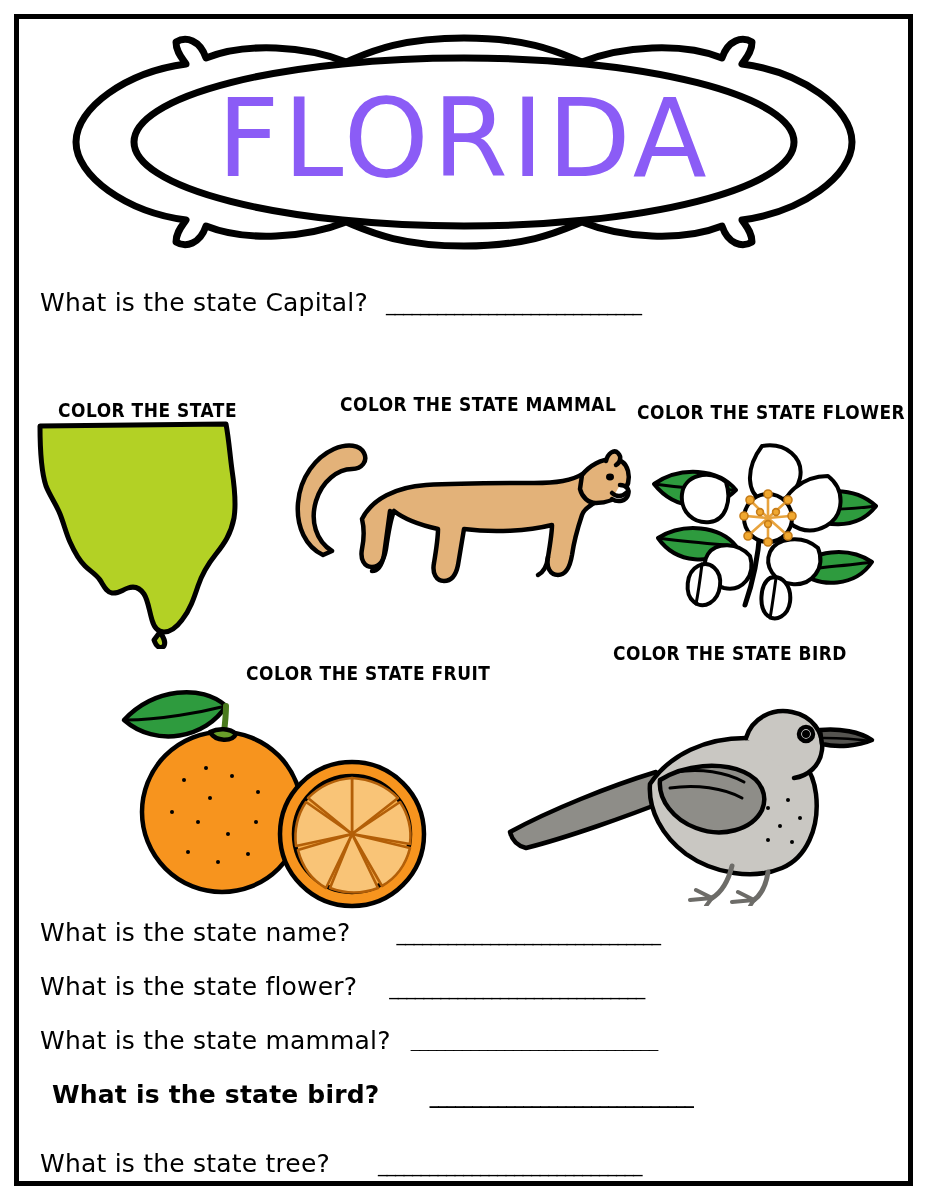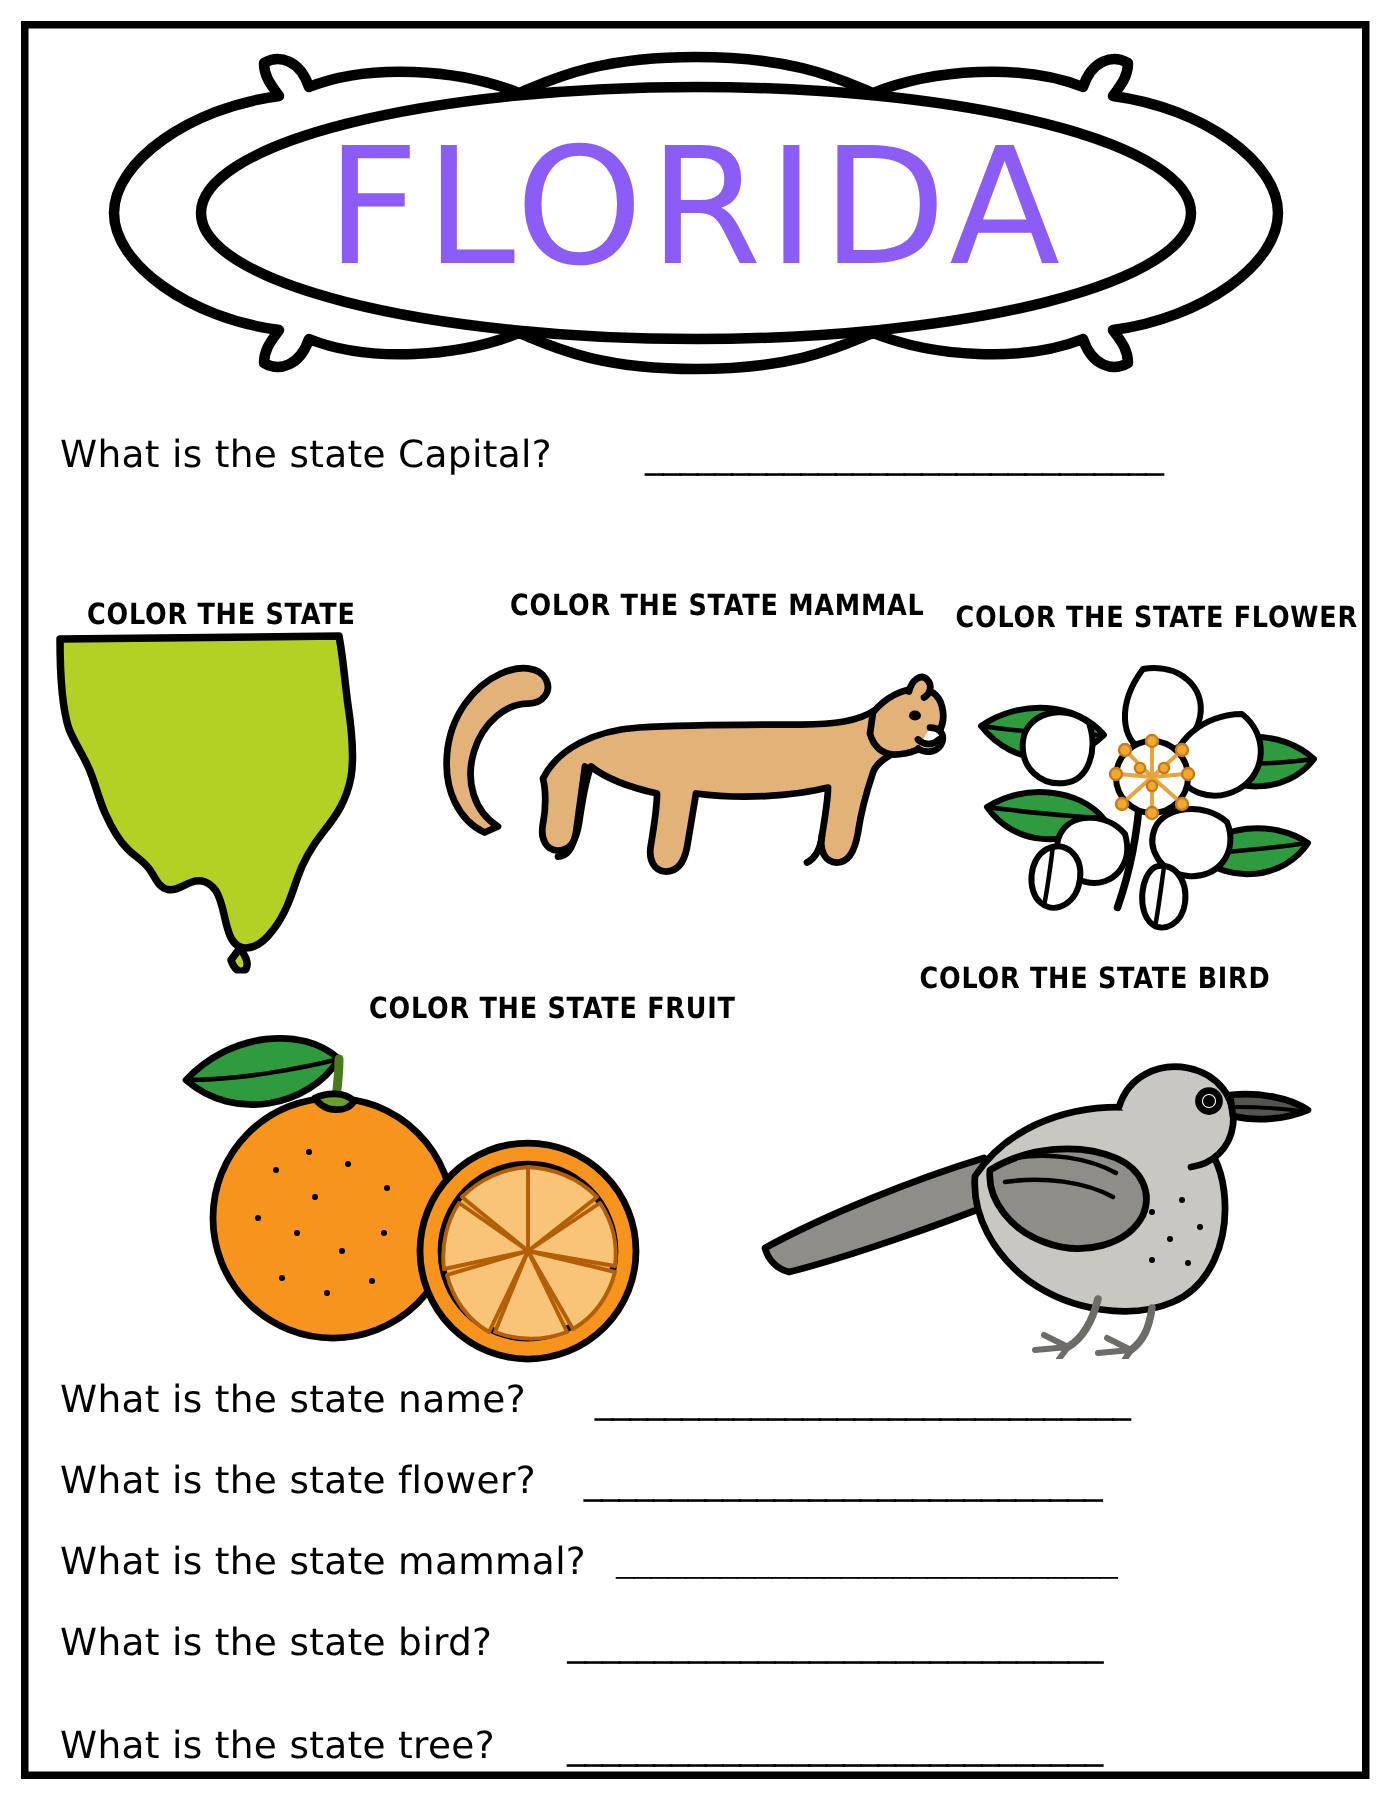--- a/index.html
+++ b/index.html
@@ -63,21 +63,21 @@
     white-space: nowrap;
   }
   .qlabel {
     font-family: "DejaVu Sans", sans-serif;
     font-size: 25px;
     color: #000000;
     letter-spacing: 0.2px;
   }
   .qblank {
     font-family: "DejaVu Sans", sans-serif;
-    font-size: 25px;
+    font-size: 19px;
     color: #000000;
     letter-spacing: -1px;
   }
 
   
   .caption {
     position: absolute;
     font-family: "DejaVu Sans", sans-serif;
     font-weight: bold;
     font-size: 17px;
@@ -118,21 +118,21 @@
                C 14 80 64 44 124 36
                C 120 30 114 24 114 14
                C 124 8 138 12 144 30
                C 184 14 244 18 284 34
                C 304 26 334 10 402 10 Z" fill="#ffffff" stroke="#000000" stroke-width="7" stroke-linejoin="round"></path>
       <ellipse cx="402" cy="114" rx="330" ry="84" fill="#ffffff" stroke="#000000" stroke-width="7"></ellipse>
     </svg>
     <div class="title-text">FLORIDA</div>
   </div>
 
-  <div class="qline" style="left:40px; top:288px;gap:44px;">
+  <div class="qline" style="left:40px; top:288px;">
     <span class="qlabel">What is the state Capital?</span>
     <span class="qblank" style="margin-left:18px;">______________________________</span>
   </div>
 
 
   <div class="caption" style="left:58px; top:400px;">COLOR THE STATE</div>
   <div class="caption" style="left:340px; top:394px;">COLOR THE STATE MAMMAL</div>
   <div class="caption" style="left:637px; top:402px;">COLOR THE STATE FLOWER</div>
   <div class="caption" style="left:246px; top:663px;">COLOR THE STATE FRUIT</div>
   <div class="caption" style="left:613px; top:643px;">COLOR THE STATE BIRD</div>
@@ -377,21 +377,21 @@
   <div class="qline" style="left:40px; top:972px;">
     <span class="qlabel">What is the state flower?</span>
     <span class="qblank" style="margin-left:32px;">______________________________</span>
   </div>
 
   <div class="qline" style="left:40px; top:1026px;">
     <span class="qlabel">What is the state mammal?</span>
     <span class="qblank" style="margin-left:20px;font-family:Liberation Serif, serif;">_____________________________</span>
   </div>
 
-  <div class="qline" style="left:40px; top:1080px;">
+  <div class="qline" style="left:52px; top:1080px;font-weight:bold;">
     <span class="qlabel">What is the state bird?</span>
     <span class="qblank" style="margin-left:50px;">_______________________________</span>
   </div>
 
   <div class="qline" style="left:40px; top:1134px;margin-top:15px;">
     <span class="qlabel">What is the state tree?</span>
     <span class="qblank" style="margin-left:48px;">_______________________________</span>
   </div>
 
 </div>

